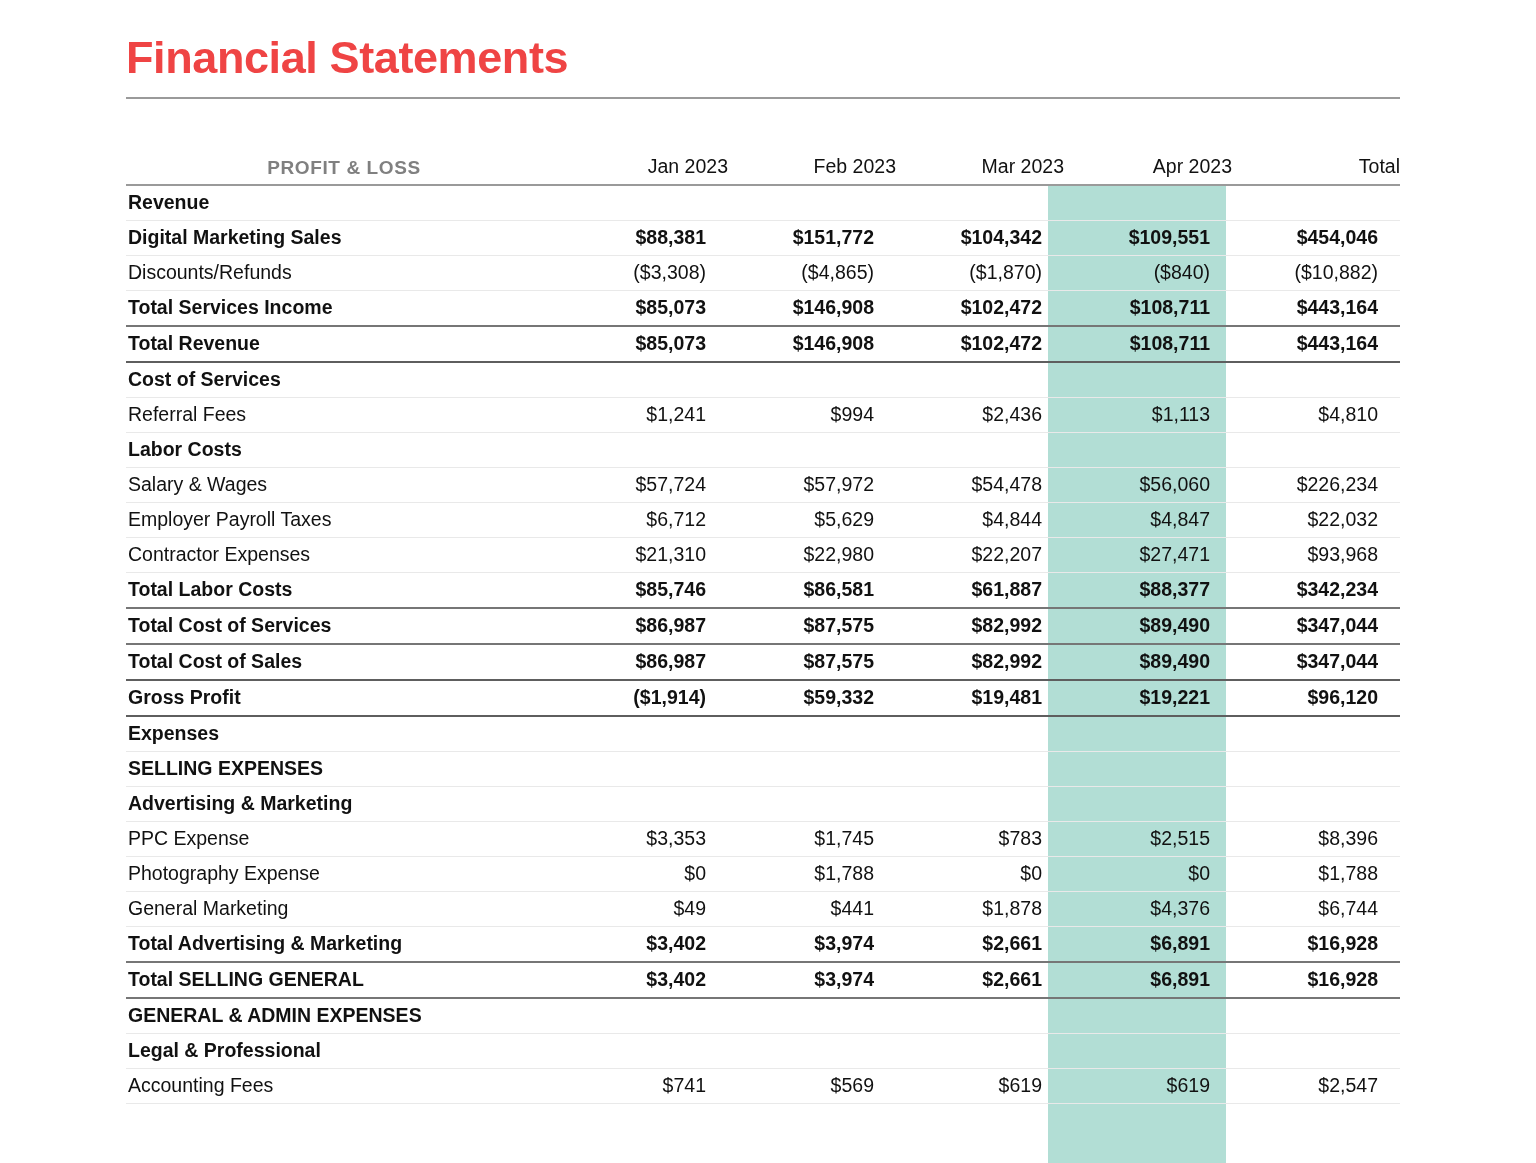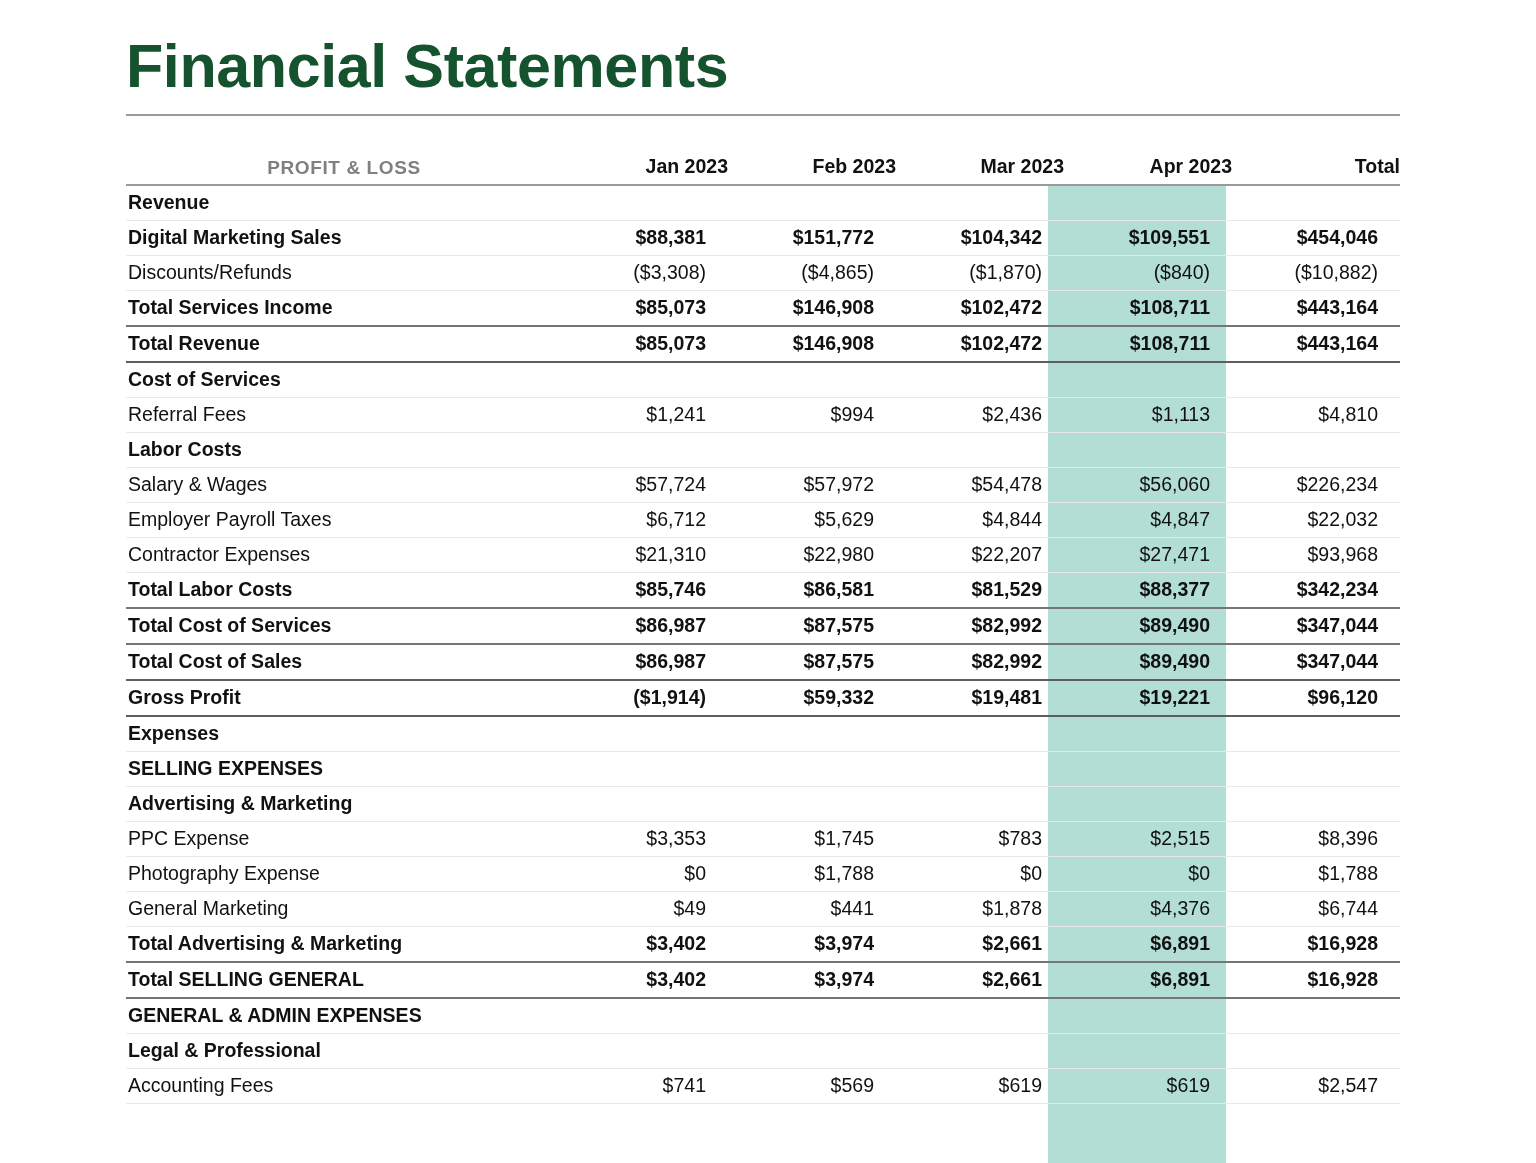--- a/index.html
+++ b/index.html
@@ -25,25 +25,25 @@
   }
 
   
   .title-block {
     position: absolute;
     left: 126px;
     top: 34px;
     width: 1274px;
   }
   .doc-title {
-    font-size: 61px;
+    font-size: 45px;
     font-weight: 700;
     letter-spacing: -0.4px;
     line-height: 1.05;
-    color: #14532d;
+    color: #ef4444;
     margin: 0;
     white-space: nowrap;
   }
   .title-rule {
     margin-top: 16px;
     height: 2px;
     background: #9a9a9a;
     width: 100%;
   }
 
@@ -84,21 +84,21 @@
     font-size: 19.5px;
     line-height: 1;
     height: 34px;
     background: transparent;
   }
 
   
   thead th {
     height: 40px;
     font-size: 19.5px;
-    font-weight: 700;
+    font-weight: 400;
     color: #111111;
     text-align: right;
     padding-right: 22px;
     padding-bottom: 6px;
     border-bottom: 2px solid #9a9a9a;
     white-space: nowrap;
   }
   thead th.sec-title {
     text-align: center;
     padding-right: 0;
@@ -253,21 +253,21 @@
             <td class="num">$21,310</td>
             <td class="num">$22,980</td>
             <td class="num">$22,207</td>
             <td class="num">$27,471</td>
             <td class="num">$93,968</td>
           </tr>
           <tr class="r-total">
             <td class="label ind2">Total Labor Costs</td>
             <td class="num">$85,746</td>
             <td class="num">$86,581</td>
-            <td class="num">$81,529</td>
+            <td class="num">$61,887</td>
             <td class="num">$88,377</td>
             <td class="num">$342,234</td>
           </tr>
           <tr class="r-total">
             <td class="label ind1">Total Cost of Services</td>
             <td class="num">$86,987</td>
             <td class="num">$87,575</td>
             <td class="num">$82,992</td>
             <td class="num">$89,490</td>
             <td class="num">$347,044</td>

